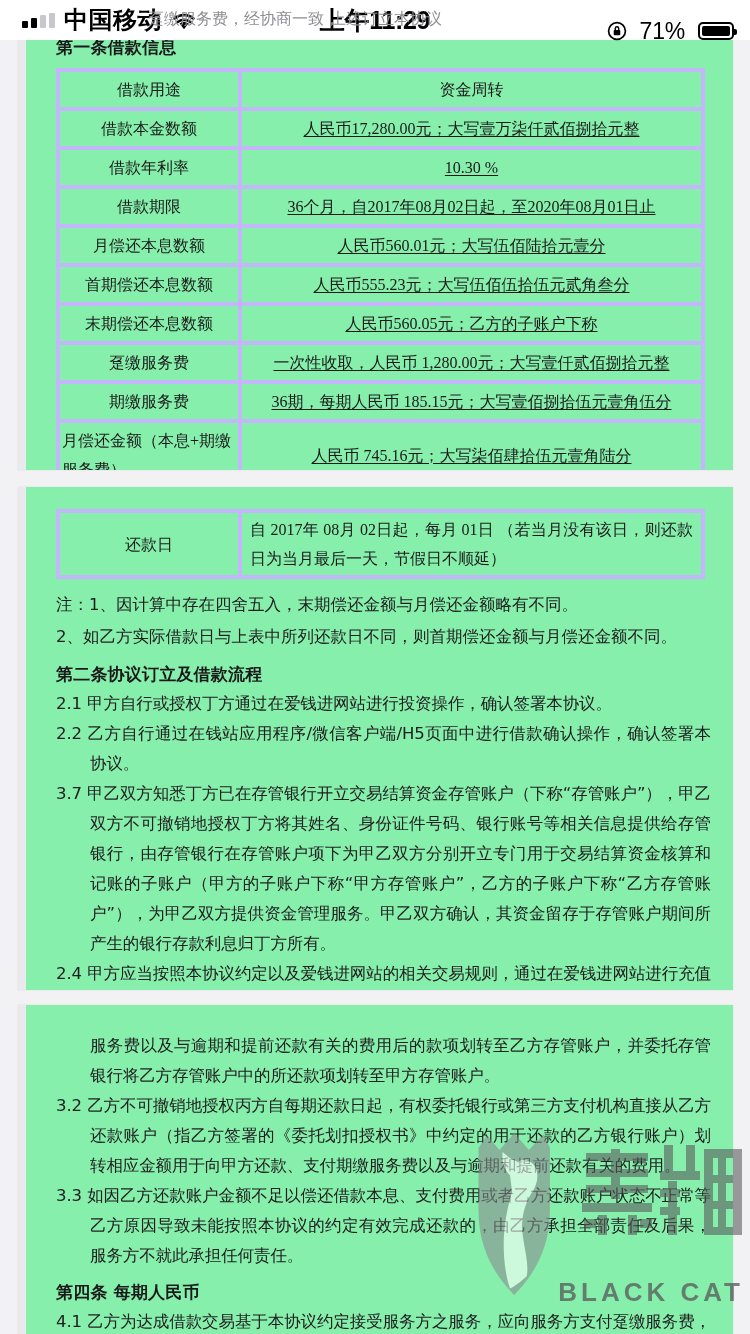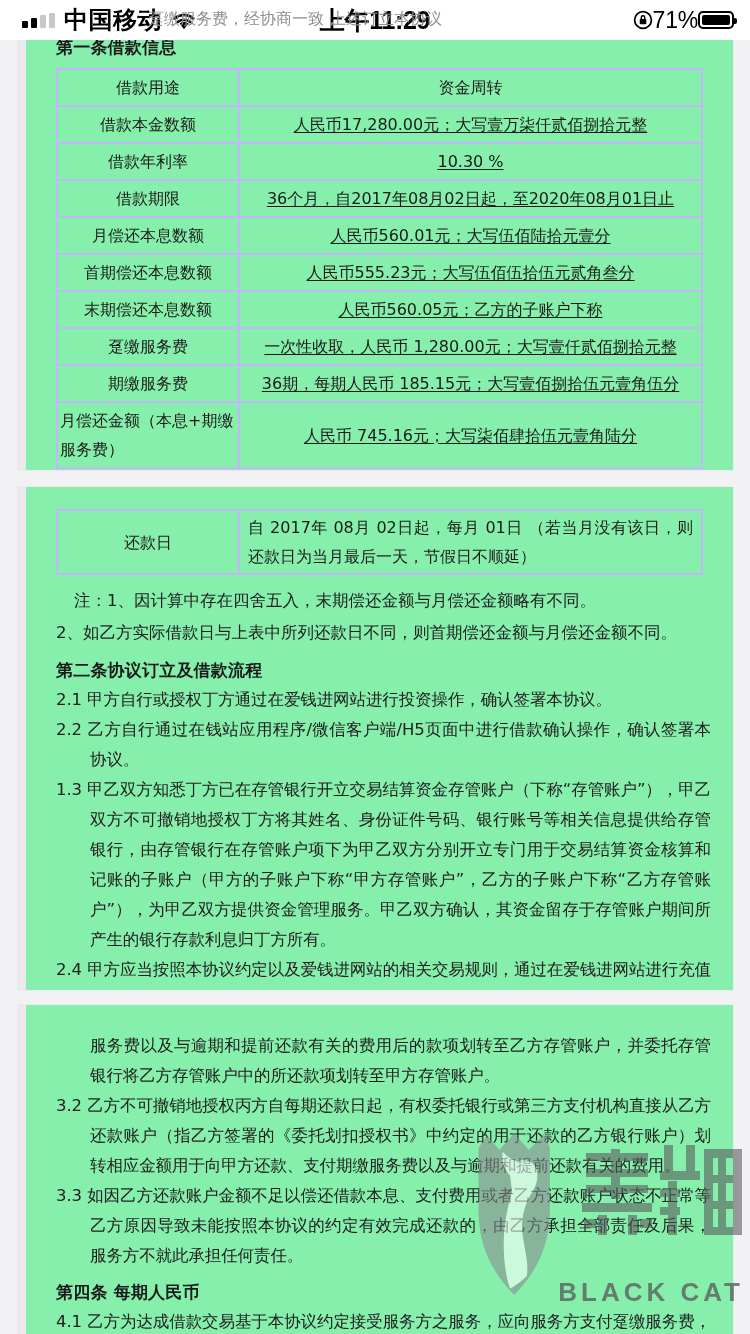--- a/index.html
+++ b/index.html
@@ -75,25 +75,25 @@
     justify-content: center;
     font-size: 25px;
     font-weight: 600;
     color: #000;
     letter-spacing: -0.3px;
     pointer-events: none;
   }
 
   .sb-right {
     position: absolute;
-    right: 16px; top: 0;
+    right: 16px; top: 11px;
     height: 40px;
     display: flex;
     align-items: center;
-    gap: 0;
+    gap: 13px;
   }
   .rot-lock { width: 20px; height: 20px; display: block; }
   .batt-pct { font-size: 23px; font-weight: 400; color: #000; letter-spacing: -0.2px; }
   .batt {
     position: relative;
     width: 36px; height: 18px;
     border: 2px solid #000;
     border-radius: 5px;
     padding: 2px;
   }
@@ -182,27 +182,28 @@
 
   
   table.doc-table {
     border-collapse: collapse;
     width: 645px;
     margin-left: 10px;
     table-layout: fixed;
     font-family: "DejaVu Sans", sans-serif;
   }
   table.doc-table td {
-    border: 2px solid #c4b5fd;
+    border: 4px solid #c4b5fd;
     font-size: 16px;
     color: #1a1a1a;
     text-align: center;
     vertical-align: middle;
     padding: 3px 4px;
     line-height: 29px;
+    font-family: Liberation Serif, serif;
   }
   td.lab { width: 182px; }
   td.val { width: 463px; }
   td.lab.two-line { text-align: left; padding-left: 2px; }
   .u { text-decoration: underline; text-underline-offset: 2px; }
 
   
   #watermark {
     position: absolute;
     right: 4px;
@@ -334,35 +335,35 @@
     <div class="card-inner">
       <table class="doc-table" style="margin-top:22px;">
         <tbody>
           <tr>
             <td class="lab">还款日</td>
             <td class="val" style="text-align:justify;padding:2px 8px;">自 2017年 08月 02日起，每月 01日 （若当月没有该日，则还款日为当月最后一天，节假日不顺延）</td>
           </tr>
         </tbody>
       </table>
 
-      <div class="note" style="margin-top:10px;margin-left:28px;">注：1、因计算中存在四舍五入，末期偿还金额与月偿还金额略有不同。</div>
+      <div class="note" style="margin-top:10px;margin-left:10px;">注：1、因计算中存在四舍五入，末期偿还金额与月偿还金额略有不同。</div>
       <div class="note" style="margin-left:10px;">2、如乙方实际借款日与上表中所列还款日不同，则首期偿还金额与月偿还金额不同。</div>
 
       <div class="sec-title" style="margin-top:10px;margin-left:10px;">第二条协议订立及借款流程</div>
 
       <div class="para hang" style="margin-left:10px;margin-top:3px;">
         <span class="idx">2.1</span>
         <span class="body">甲方自行或授权丁方通过在爱钱进网站进行投资操作，确认签署本协议。</span>
       </div>
       <div class="para hang" style="margin-left:10px;">
         <span class="idx">2.2</span>
         <span class="body">乙方自行通过在钱站应用程序/微信客户端/H5页面中进行借款确认操作，确认签署本协议。</span>
       </div>
       <div class="para hang" style="margin-left:10px;">
-        <span class="idx">1.3</span>
+        <span class="idx">3.7</span>
         <span class="body">甲乙双方知悉丁方已在存管银行开立交易结算资金存管账户（下称“存管账户”），甲乙双方不可撤销地授权丁方将其姓名、身份证件号码、银行账号等相关信息提供给存管银行，由存管银行在存管账户项下为甲乙双方分别开立专门用于交易结算资金核算和记账的子账户（甲方的子账户下称“甲方存管账户”，乙方的子账户下称“乙方存管账户”），为甲乙双方提供资金管理服务。甲乙双方确认，其资金留存于存管账户期间所产生的银行存款利息归丁方所有。</span>
       </div>
       <div class="para hang" style="margin-left:10px;">
         <span class="idx">2.4</span>
         <span class="body">甲方应当按照本协议约定以及爱钱进网站的相关交易规则，通过在爱钱进网站进行充值操作将出借款项划转至甲方存管账户，并不可撤销地授权丁方委托存管银行将甲方存管账户中的出借款项划转至乙方存管账户，并扣除相关费用。出借款项由丁方根据授权划转完毕时，本协议正式生效。乙方可通过提现操作将出借款项提取至其名下的银行账户，乙方是否进行提现操作不影响本协议的效力及债权效力。</span>
       </div>
 
     </div>
   </div>
 

